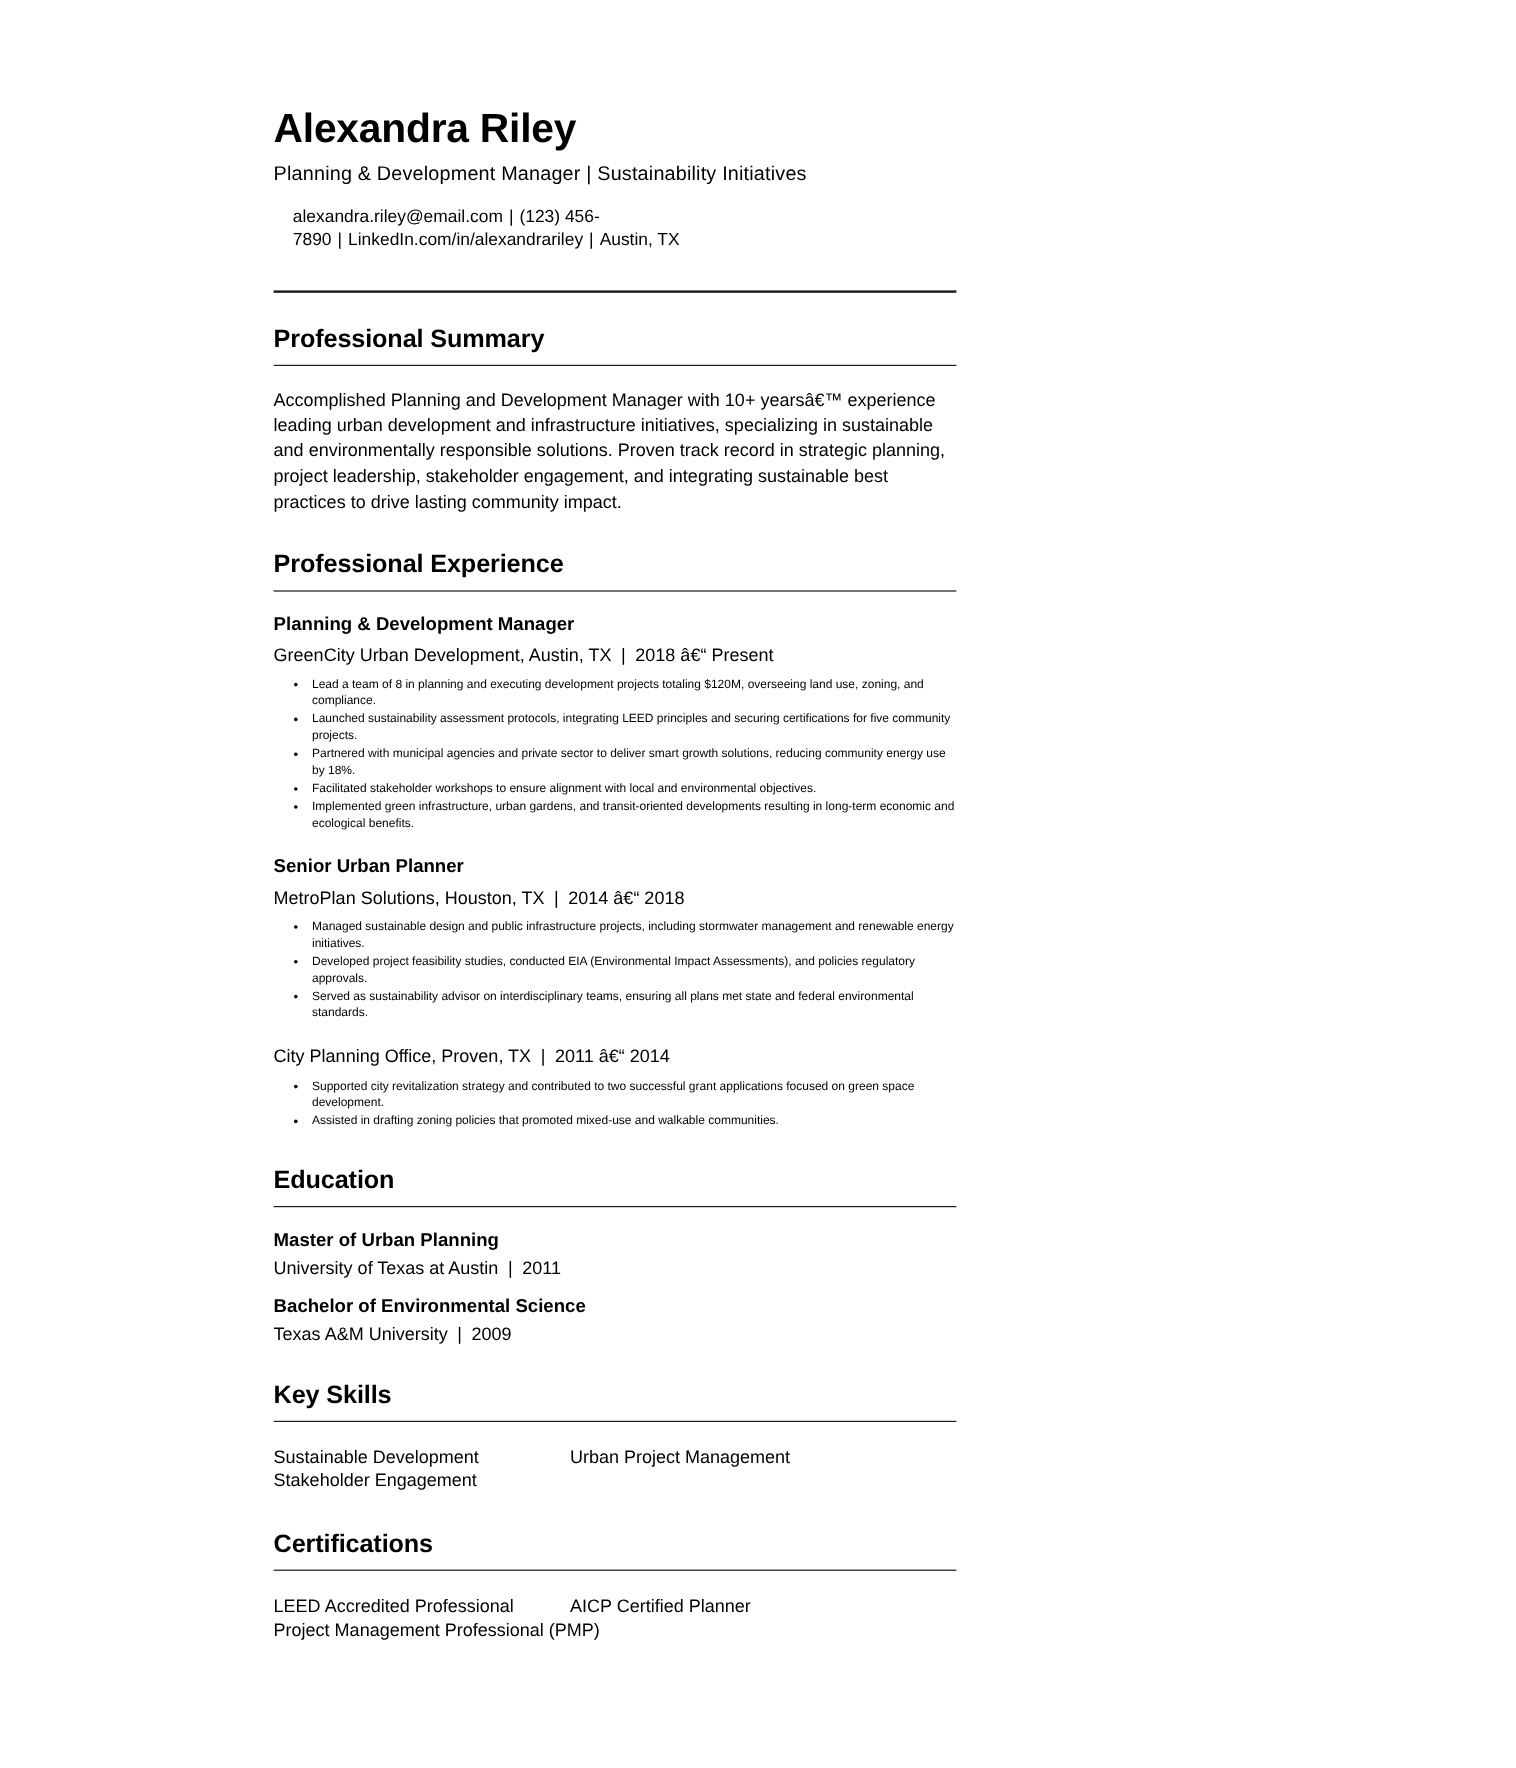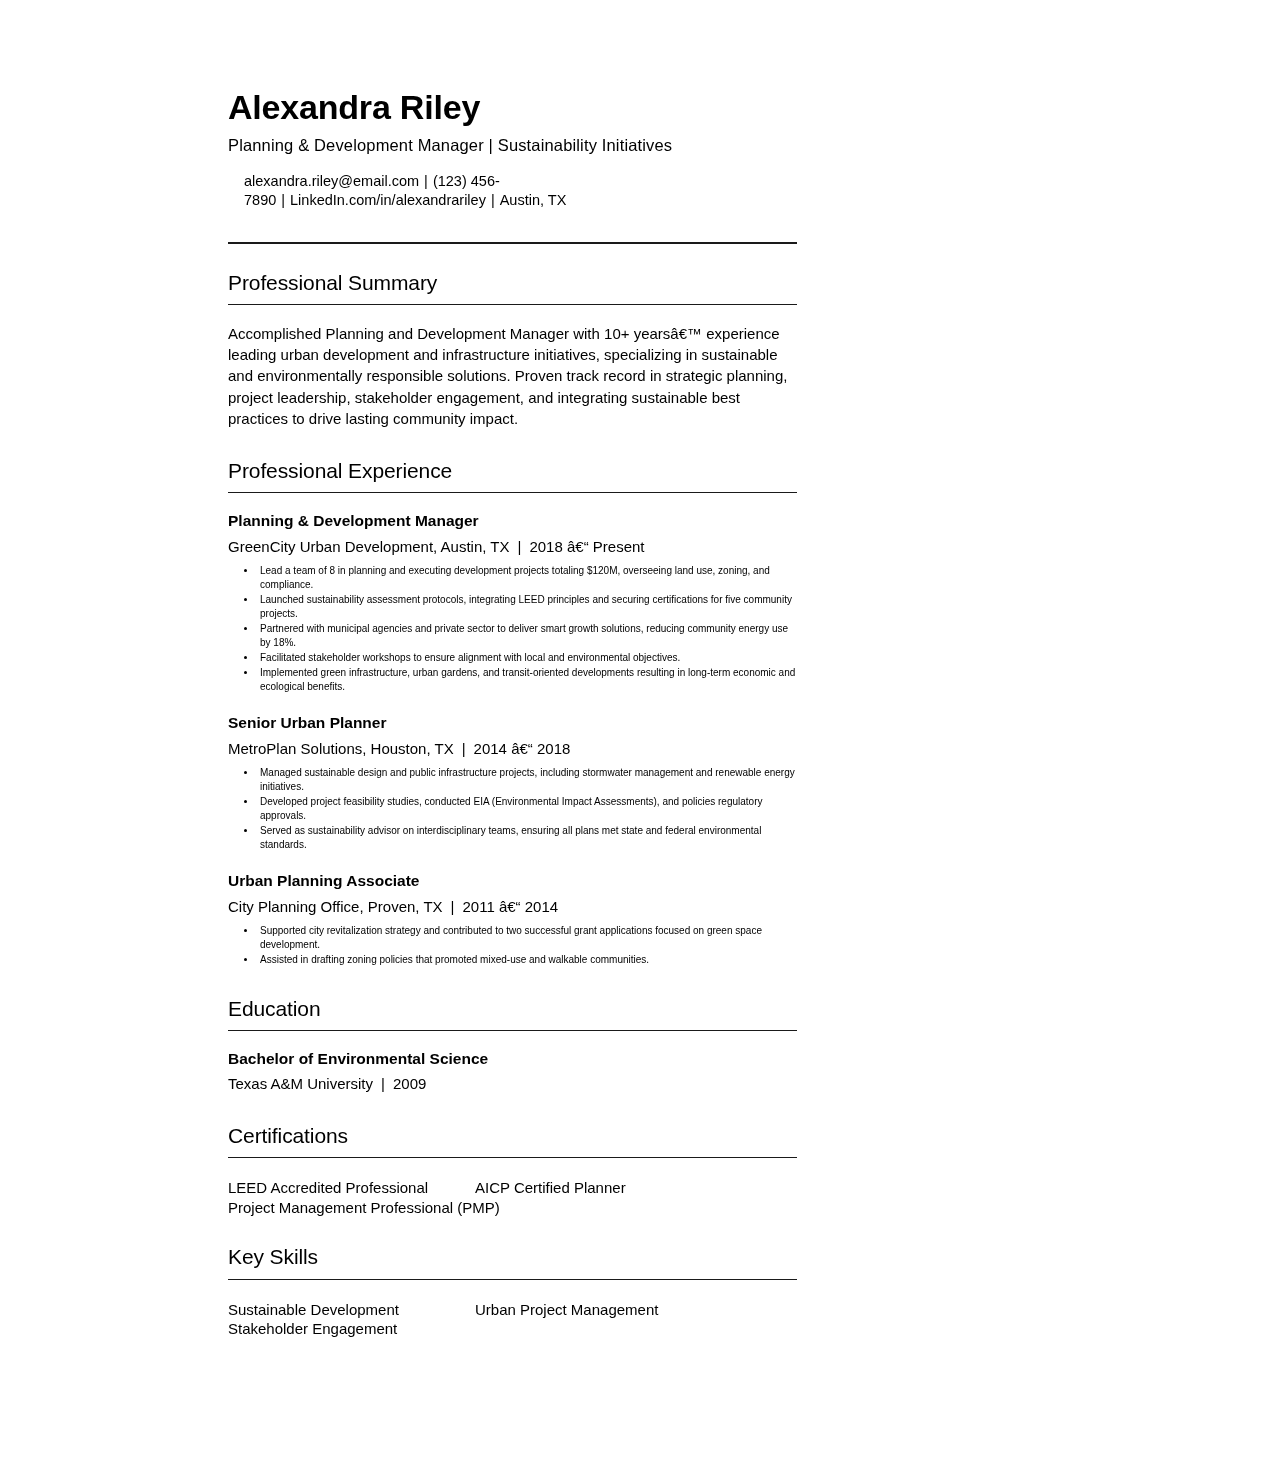--- a/index.html
+++ b/index.html
@@ -48,21 +48,21 @@
   }
   .contact-sep {
     padding: 0 5px;
   }
   
   .section {
     margin-top: 26px;
   }
   .section-title {
     font-size: 21px;
-    font-weight: normal;
+    font-weight: bold;
     line-height: 1.2;
     margin: 0 0 9px 0;
     letter-spacing: -0.1px;
   }
   .section-rule {
     border-bottom: 1px solid #1a1a1a;
     height: 0;
     margin-bottom: 18px;
   }
   .summary-text {
@@ -186,57 +186,62 @@
         <span>MetroPlan Solutions, Houston, TX</span><span class="meta-sep">|</span><span>2014 â€“ 2018</span>
       </div>
       <ul class="bullets">
         <li>Managed sustainable design and public infrastructure projects, including stormwater management and renewable energy initiatives.</li>
         <li>Developed project feasibility studies, conducted EIA (Environmental Impact Assessments), and policies regulatory approvals.</li>
         <li>Served as sustainability advisor on interdisciplinary teams, ensuring all plans met state and federal environmental standards.</li>
       </ul>
     </div>
 
     <div class="job">
-      <div class="job-title">Urban Planning Associate</div>
       <div class="job-meta">
         <span>City Planning Office, Proven, TX</span><span class="meta-sep">|</span><span>2011 â€“ 2014</span>
       </div>
       <ul class="bullets">
         <li>Supported city revitalization strategy and contributed to two successful grant applications focused on green space development.</li>
         <li>Assisted in drafting zoning policies that promoted mixed-use and walkable communities.</li>
       </ul>
     </div>
   </div>
 
   <div class="section education">
     <h2 class="section-title">Education</h2>
     <div class="section-rule"></div>
 
+    <div class="edu-entry">
+      <div class="edu-degree">Master of Urban Planning</div>
+      <div class="edu-meta">
+        <span>University of Texas at Austin</span><span class="meta-sep">|</span><span>2011</span>
+      </div>
+    </div>
 
     <div class="edu-entry">
       <div class="edu-degree">Bachelor of Environmental Science</div>
       <div class="edu-meta">
         <span>Texas A&amp;M University</span><span class="meta-sep">|</span><span>2009</span>
       </div>
     </div>
   </div>
 
+  <div class="section skills">
+    <h2 class="section-title">Key Skills</h2>
+    <div class="section-rule"></div>
+    <div class="item-row">
+      <span class="row-item i0">Sustainable Development</span>
+      <span class="row-item i1">Urban Project Management</span>
+      <span class="row-item i2">Stakeholder Engagement</span>
+    </div>
+  </div>
+
   <div class="section certifications">
     <h2 class="section-title">Certifications</h2>
     <div class="section-rule"></div>
     <div class="item-row">
       <span class="row-item i0">LEED Accredited Professional</span>
       <span class="row-item i1">AICP Certified Planner</span>
       <span class="row-item i2">Project Management Professional (PMP)</span>
     </div>
   </div>
 
-  <div class="section skills">
-    <h2 class="section-title">Key Skills</h2>
-    <div class="section-rule"></div>
-    <div class="item-row">
-      <span class="row-item i0">Sustainable Development</span>
-      <span class="row-item i1">Urban Project Management</span>
-      <span class="row-item i2">Stakeholder Engagement</span>
-    </div>
-  </div>
-
 </div>
 
 </body></html>

